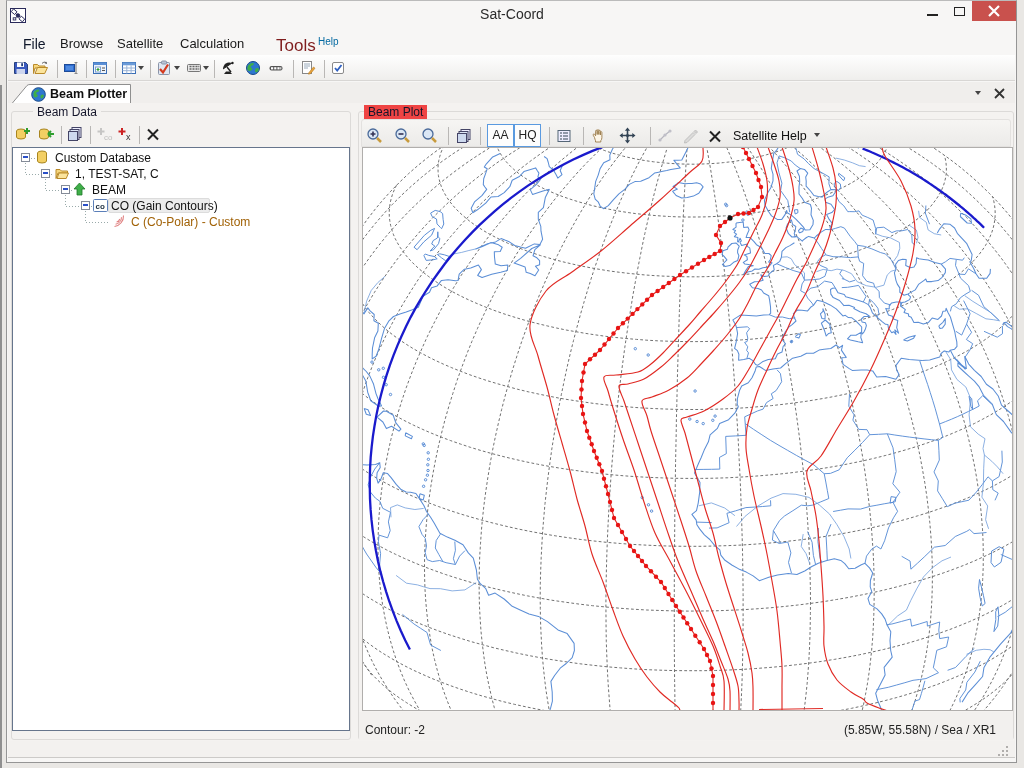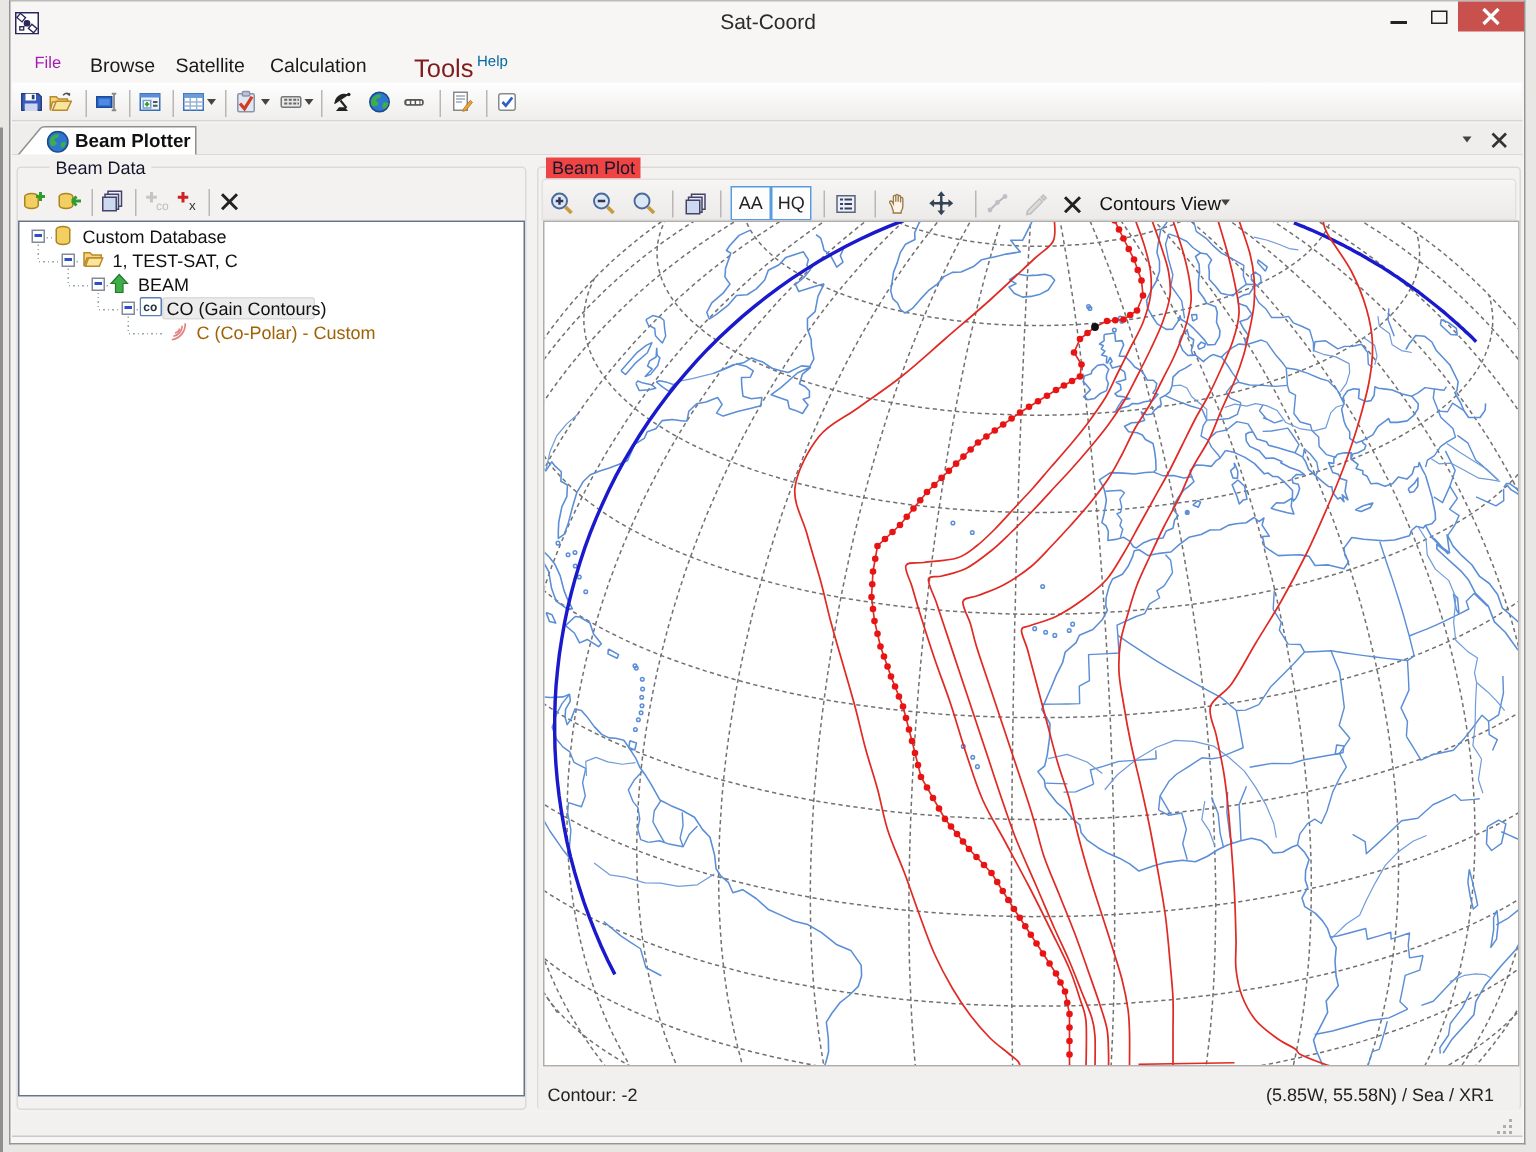--- a/index.html
+++ b/index.html
@@ -17,21 +17,21 @@
         <rect x="3.2" y="9.8" width="2.6" height="2.2"></rect>
       </g>
     </svg></div>
 <div class="abs" style="left:0;top:6px;width:1024px;text-align:center;font-size:14px;color:#2b2b2b">Sat-Coord</div>
 <div class="abs" style="left:927px;top:14px;width:11px;height:2px;background:#222"></div>
 <div class="abs" style="left:954px;top:6.5px;width:11px;height:9px;border:1.5px solid #222"></div>
 <div class="abs" style="left:972px;top:1px;width:44px;height:20px;background:#c9514d"></div>
 <svg class="abs" style="left:987px;top:4px" width="14" height="14">
     <path d="M2 2 L12 12 M12 2 L2 12" stroke="#fff" stroke-width="2.2"></path>
   </svg>
-<div class="abs" style="left:23px;top:36px;font-size:11px;color:#a21caf">File</div>
+<div class="abs" style="left:23px;top:36px;font-size:14px;color:#0f172a">File</div>
 <div class="abs" style="left:60px;top:36px;font-size:13px;color:#1a1a1a">Browse</div>
 <div class="abs" style="left:117px;top:36px;font-size:13px;color:#1a1a1a">Satellite</div>
 <div class="abs" style="left:180px;top:36px;font-size:13px;color:#1a1a1a">Calculation</div>
 <div class="abs" style="left:276px;top:36px;font-size:17px;color:#7f1d1d">Tools</div>
 <div class="abs" style="left:318px;top:36px;font-size:10px;color:#0369a1">Help</div>
 <div class="abs" style="left:8px;top:55px;width:1007px;height:26px;background:linear-gradient(#fefefe,#efeeec);border-bottom:1px solid #d8d6d4"></div>
 <div style="position:absolute;left:13px;top:60px;width:18px;height:17px"><svg width="16" height="16">
       <path d="M1.5 2.5 h11 l2 2 v9 h-13 z" fill="#3a5abf" stroke="#26407e" stroke-width="1"></path>
       <rect x="4" y="2.5" width="7" height="4.5" fill="#fff"></rect>
       <rect x="8.2" y="3.2" width="1.8" height="3" fill="#26407e"></rect>
@@ -250,21 +250,21 @@
       <circle cx="8" cy="8" r="1.6" fill="#99a"></circle>
       <circle cx="13" cy="4" r="1.6" fill="#99a"></circle>
     </svg></div>
 <div style="position:absolute;left:682px;top:127px;width:18px;height:17px"><svg width="17" height="17" opacity="0.55">
       <path d="M3 13.5 l8-8 2 2-8 8 -2.5 0.5z" fill="#ccc" stroke="#999"></path>
       <path d="M12 4.5 l1.5-1.5 2 2-1.5 1.5z" fill="#bbb" stroke="#999"></path>
     </svg></div>
 <div style="position:absolute;left:707px;top:128px;width:18px;height:17px"><svg width="16" height="16">
       <path d="M3 3.5 L13 13.5 M13 3.5 L3 13.5" stroke="#222" stroke-width="2"></path>
     </svg></div>
-<div class="abs" style="left:733px;top:129px;font-size:12.5px;color:#111">Contours View</div>
+<div class="abs" style="left:733px;top:129px;font-size:12.5px;color:#111">Satellite Help</div>
 <div style="position:absolute;left:814px;top:133px;width:0;height:0;border-left:3.5px solid transparent;border-right:3.5px solid transparent;border-top:4px solid #444"></div>
 <div class="abs" style="left:362px;top:147px;width:651px;height:564px;background:#fff;border:1px solid #b0aeac;overflow:hidden">
     <div style="position:relative;width:651px;height:564px">
       <svg width="651" height="564" viewBox="0 0 651 564" xmlns="http://www.w3.org/2000/svg" style="position:absolute;left:0;top:0">
 <g fill="none" stroke="#717171" stroke-width="1" stroke-dasharray="2.8,2.2">
 <path d="M51.1 576.8 L55.5 580.8 L60.2 584.9 L65.2 588.8 L70.6 592.7 L76.3 596.4 L82.2 600.1 L88.5 603.7 L95.1 607.3 L101.9 610.7 L109.1 614.0 L116.5 617.2 L124.1 620.3 L132.0 623.2"></path>
 <path d="M529.6 622.1 L537.4 619.0 L544.9 615.9 L552.2 612.7 L559.2 609.3 L566.0 605.9 L572.4 602.3 L578.6 598.7 L584.4 594.9 L590.0 591.1 L595.2 587.2 L600.1 583.3 L604.7 579.2"></path>
 <path d="M-1.0 513.2 L2.4 518.0 L6.1 522.8 L10.3 527.6 L14.9 532.3 L19.8 536.9 L25.1 541.4 L30.8 545.9 L36.8 550.2 L43.3 554.5 L50.0 558.7 L57.1 562.8 L64.5 566.7 L72.3 570.6 L80.3 574.3 L88.7 578.0 L97.4 581.5 L106.3 584.8 L115.5 588.0 L125.0 591.1 L134.7 594.1 L144.7 596.9 L154.8 599.5 L165.2 602.0 L175.8 604.4 L186.6 606.6 L197.6 608.6 L208.7 610.5 L220.0 612.2 L231.3 613.7 L242.9 615.1 L254.5 616.3 L266.2 617.3 L278.0 618.1 L289.8 618.8 L301.7 619.3 L313.7 619.6 L325.6 619.7 L337.6 619.7 L349.5 619.5 L361.4 619.1 L373.3 618.5 L385.1 617.8 L396.9 616.9 L408.6 615.8 L420.2 614.5 L431.6 613.1 L443.0 611.5 L454.2 609.7 L465.2 607.8 L476.1 605.7 L486.8 603.5 L497.3 601.1 L507.7 598.5 L517.7 595.8 L527.6 592.9 L537.2 589.9 L546.6 586.8 L555.7 583.5 L564.5 580.1 L573.1 576.5 L581.3 572.9 L589.3 569.1 L596.9 565.2 L604.2 561.2 L611.1 557.0 L617.8 552.8 L624.0 548.5 L629.9 544.1 L635.5 539.6 L640.6 535.0 L645.4 530.4 L649.8 525.7 L653.8 520.9 L657.4 516.1"></path>
 <path d="M-35.1 449.2 L-32.3 454.5 L-29.1 459.8 L-25.4 465.1 L-21.3 470.3 L-16.8 475.5 L-11.9 480.6 L-6.5 485.6 L-0.8 490.5 L5.4 495.3 L12.0 500.1 L18.9 504.7 L26.3 509.2 L34.0 513.7 L42.0 518.0 L50.4 522.2 L59.2 526.2 L68.2 530.2 L77.6 533.9 L87.3 537.6 L97.3 541.1 L107.6 544.5 L118.2 547.7 L129.0 550.7 L140.0 553.6 L151.3 556.3 L162.8 558.8 L174.5 561.2 L186.4 563.4 L198.4 565.4 L210.7 567.3 L223.0 568.9 L235.5 570.4 L248.1 571.7 L260.8 572.8 L273.6 573.7 L286.5 574.5 L299.4 575.0 L312.3 575.3 L325.3 575.5 L338.3 575.5 L351.2 575.2 L364.2 574.8 L377.1 574.2 L389.9 573.4 L402.7 572.4 L415.3 571.2 L427.9 569.8 L440.3 568.3 L452.6 566.6 L464.8 564.6 L476.8 562.6 L488.6 560.3 L500.2 557.8 L511.6 555.2 L522.8 552.4 L533.8 549.5 L544.5 546.4 L554.9 543.1 L565.1 539.7 L575.0 536.2 L584.6 532.4 L593.8 528.6 L602.8 524.6 L611.4 520.5 L619.7 516.3 L627.6 511.9 L635.1 507.4 L642.3 502.9 L649.1 498.2 L655.5 493.4 L661.5 488.5 L667.1 483.6 L672.3 478.5 L677.1 473.4 L681.4 468.3 L685.4 463.0 L688.8 457.7 L691.9 452.4 L694.5 447.0"></path>
 <path d="M-58.6 373.2 L-57.0 379.0 L-55.1 384.7 L-52.6 390.3 L-49.7 396.0 L-46.3 401.5 L-42.5 407.1 L-38.2 412.5 L-33.4 417.9 L-28.3 423.3 L-22.6 428.5 L-16.6 433.7 L-10.1 438.7 L-3.3 443.7 L4.0 448.6 L11.7 453.3 L19.8 457.9 L28.2 462.5 L37.0 466.8 L46.2 471.1 L55.7 475.2 L65.6 479.2 L75.7 483.0 L86.2 486.7 L97.0 490.2 L108.0 493.6 L119.4 496.7 L130.9 499.8 L142.8 502.6 L154.8 505.3 L167.1 507.8 L179.5 510.1 L192.2 512.2 L205.0 514.1 L217.9 515.9 L231.0 517.4 L244.2 518.8 L257.6 519.9 L271.0 520.9 L284.4 521.7 L298.0 522.2 L311.5 522.6 L325.1 522.7 L338.7 522.7 L352.3 522.5 L365.9 522.0 L379.4 521.4 L392.8 520.5 L406.2 519.5 L419.5 518.3 L432.6 516.8 L445.7 515.2 L458.6 513.4 L471.3 511.4 L483.9 509.2 L496.3 506.8 L508.4 504.2 L520.4 501.5 L532.1 498.6 L543.6 495.5 L554.8 492.2 L565.8 488.8 L576.4 485.2 L586.8 481.5 L596.8 477.6 L606.5 473.6 L615.9 469.4 L624.9 465.1 L633.6 460.7 L641.9 456.1 L649.8 451.4 L657.3 446.6 L664.5 441.7 L671.2 436.7 L677.5 431.6 L683.3 426.4 L688.8 421.1 L693.8 415.8 L698.3 410.3 L702.5 404.9 L706.1 399.3 L709.3 393.7"></path>

